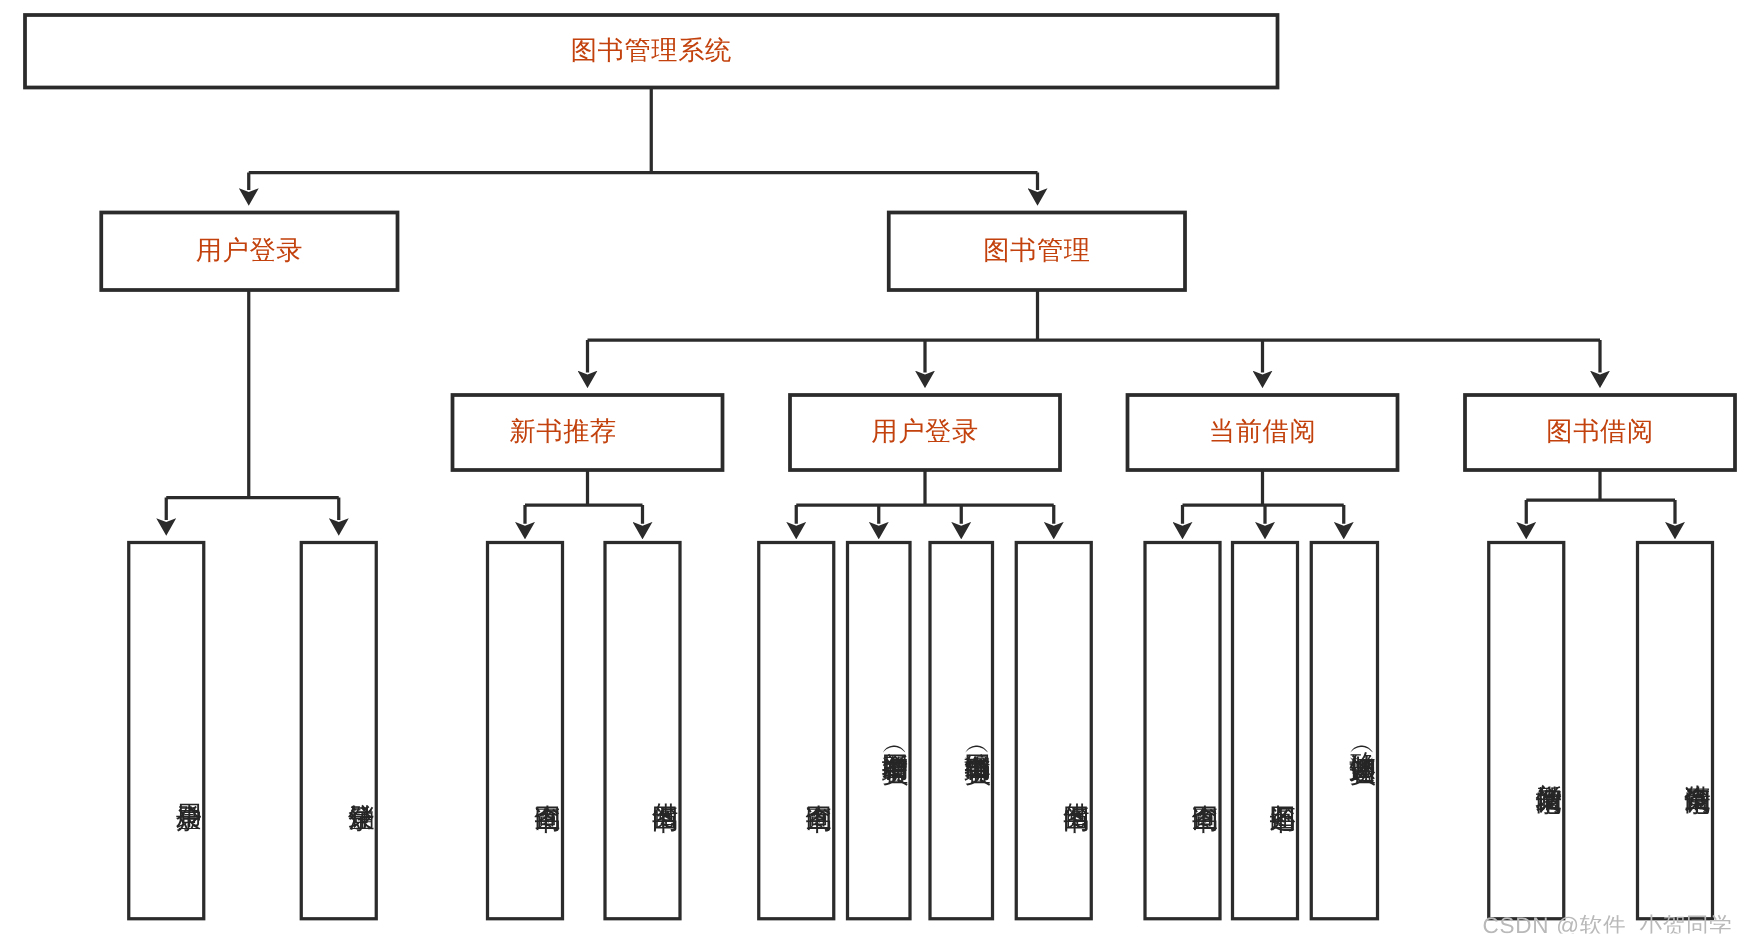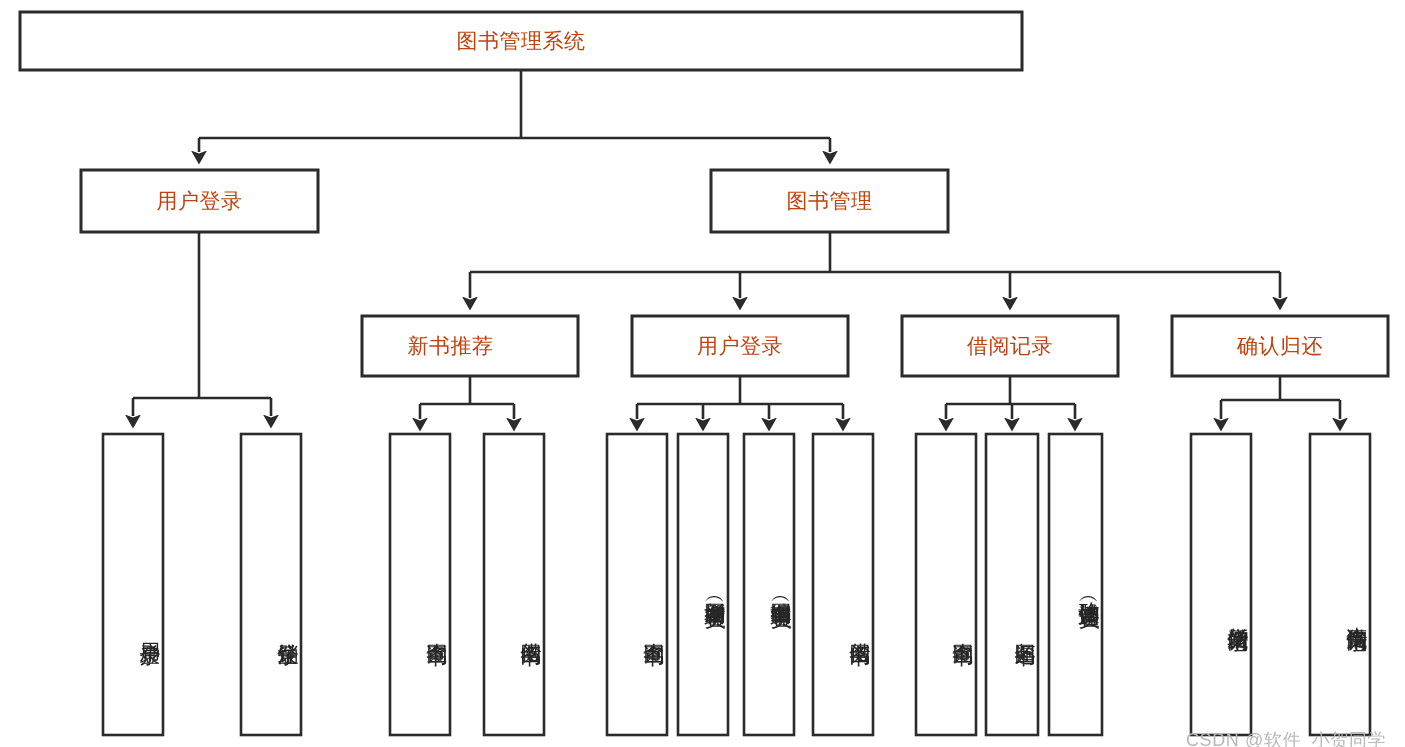--- a/index.html
+++ b/index.html
@@ -171,22 +171,22 @@
     <rect class="node-rect thin" x="1310" y="434" width="60" height="301"></rect>
   </svg>
 
   <div class="node-label-h" style="left:20px; top:12px; width:1002px; height:58px;">图书管理系统</div>
 
   <div class="node-label-h" style="left:81px; top:170px; width:237px; height:62px;">用户登录</div>
   <div class="node-label-h" style="left:711px; top:170px; width:237px; height:62px;border-radius:30px;">图书管理</div>
 
   <div class="node-label-h" style="left:362px; top:316px; width:177px; height:60px;">新书推荐</div>
   <div class="node-label-h" style="left:632px; top:316px; width:216px; height:60px;">用户登录</div>
-  <div class="node-label-h" style="left:902px; top:316px; width:216px; height:60px;">借阅记录</div>
-  <div class="node-label-h" style="left:1172px; top:316px; width:216px; height:60px;">确认归还</div>
+  <div class="node-label-h" style="left:902px; top:316px; width:216px; height:60px;">当前借阅</div>
+  <div class="node-label-h" style="left:1172px; top:316px; width:216px; height:60px;">图书借阅</div>
 
   <div class="node-label-v" style="left:103px; top:520px; width:60px; height:215px;">用户登录</div>
   <div class="node-label-v" style="left:241px; top:520px; width:60px; height:215px;">注销登录</div>
   <div class="node-label-v" style="left:390px; top:520px; width:60px; height:215px;">查询图书</div>
   <div class="node-label-v" style="left:484px; top:520px; width:60px; height:215px;">借阅图书</div>
   <div class="node-label-v" style="left:607px; top:520px; width:60px; height:215px;">查询图书</div>
   <div class="node-label-v" style="left:678px; top:443px; width:50px; height:292px; justify-content:flex-start;">新增图书（管理员）</div>
   <div class="node-label-v" style="left:744px; top:443px; width:50px; height:292px; justify-content:flex-start;">编辑图书（管理员）</div>
   <div class="node-label-v" style="left:813px; top:520px; width:60px; height:215px;">借阅图书</div>
   <div class="node-label-v" style="left:916px; top:520px; width:60px; height:215px;">查询图书</div>

